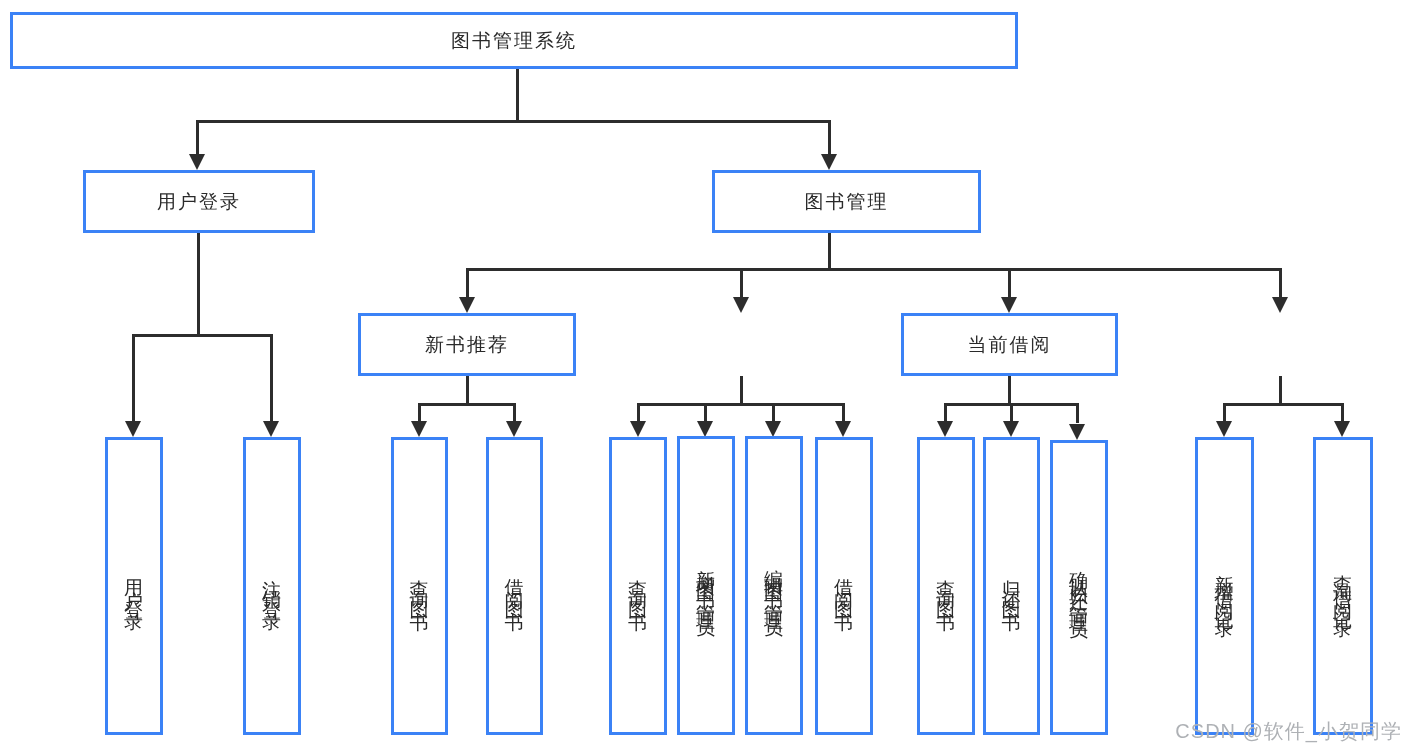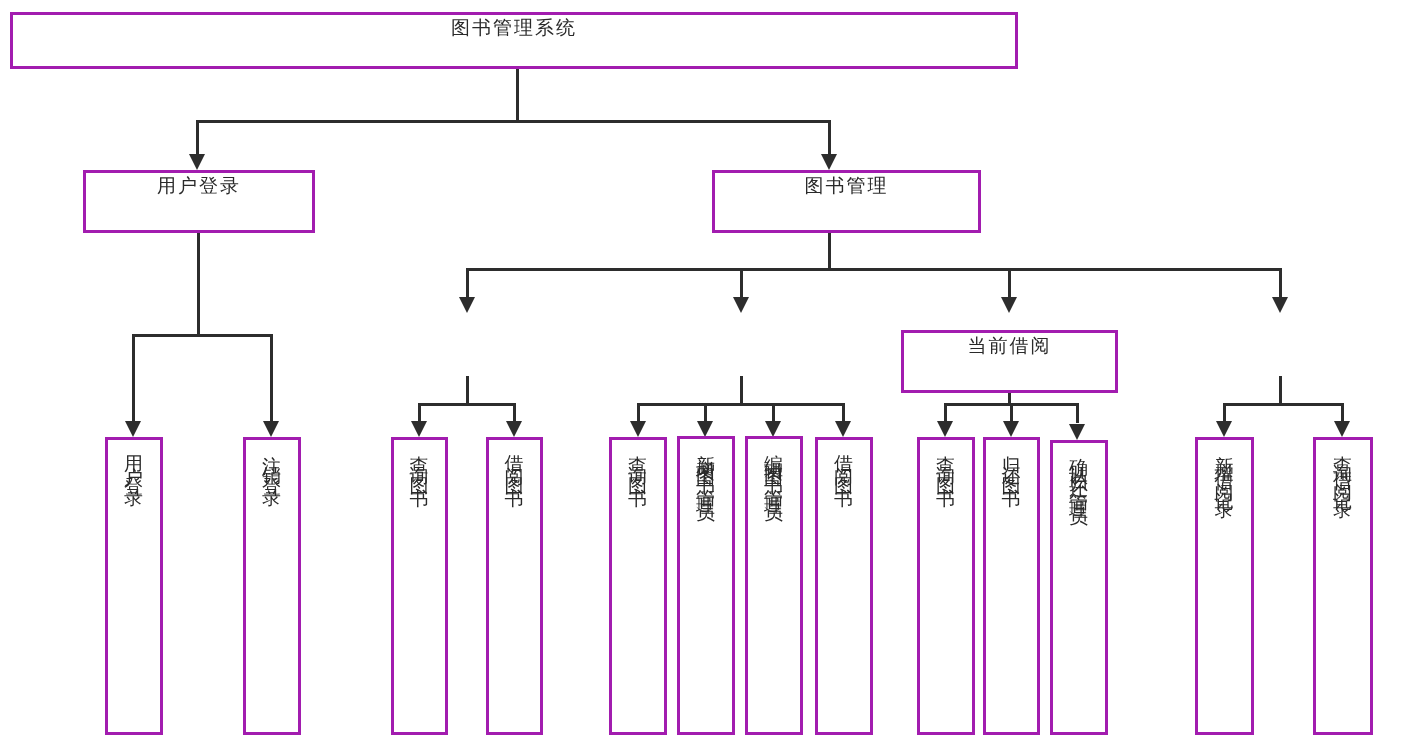--- a/index.html
+++ b/index.html
@@ -12,23 +12,24 @@
     position: relative;
     width: 1405px;
     height: 747px;
     background: #ffffff;
     overflow: hidden;
     color: #2a2a2a;
   }
   .box {
     position: absolute;
     box-sizing: border-box;
-    border: 3px solid #a21caf;
+    border: 3px solid #3b82f6;
     background: #ffffff;
     display: flex;
+    align-items: center;
     justify-content: center;
     z-index: 2;
   }
   .box .hlabel {
     font-size: 19px;
     letter-spacing: 2px;
     white-space: nowrap;
   }
   .vbox .vlabel {
     writing-mode: vertical-rl;
@@ -103,21 +104,24 @@
   <div class="hline" style="left:466px; top:268px; width:815px;"></div>
   <div class="vline" style="left:466px; top:268px; height:30px;"></div>
   <div class="arrow" style="left:459px; top:297px;"></div>
   <div class="vline" style="left:740px; top:268px; height:30px;"></div>
   <div class="arrow" style="left:733px; top:297px;"></div>
   <div class="vline" style="left:1008px; top:268px; height:30px;"></div>
   <div class="arrow" style="left:1001px; top:297px;"></div>
   <div class="vline" style="left:1279px; top:268px; height:30px;"></div>
   <div class="arrow" style="left:1272px; top:297px;"></div>
 
-  <div class="box" style="left:901px; top:330px; width:217px; height:63px;">
+  <div class="box" style="left:358px; top:313px; width:218px; height:63px;">
+    <span class="hlabel">新书推荐</span>
+  </div>
+  <div class="box" style="left:901px; top:313px; width:217px; height:63px;">
     <span class="hlabel">当前借阅</span>
   </div>
 
   <div class="vline" style="left:466px; top:376px; height:30px;"></div>
   <div class="hline" style="left:418px; top:403px; width:98px;"></div>
   <div class="vline" style="left:418px; top:403px; height:20px;"></div>
   <div class="arrow" style="left:411px; top:421px;"></div>
   <div class="vline" style="left:513px; top:403px; height:20px;"></div>
   <div class="arrow" style="left:506px; top:421px;"></div>
 
@@ -185,14 +189,15 @@
     <span class="vlabel" style="letter-spacing:7px;">确认归还（管理员）</span>
   </div>
 
   <div class="box vbox" style="left:1195px; top:437px; width:59px; height:298px;">
     <span class="vlabel" style="letter-spacing:9px;">新增借阅记录</span>
   </div>
   <div class="box vbox" style="left:1313px; top:437px; width:60px; height:298px;">
     <span class="vlabel" style="letter-spacing:9px;">查询借阅记录</span>
   </div>
 
+  <div class="watermark">CSDN @软件_小贺同学</div>
 
 </div>
 
 </body></html>

